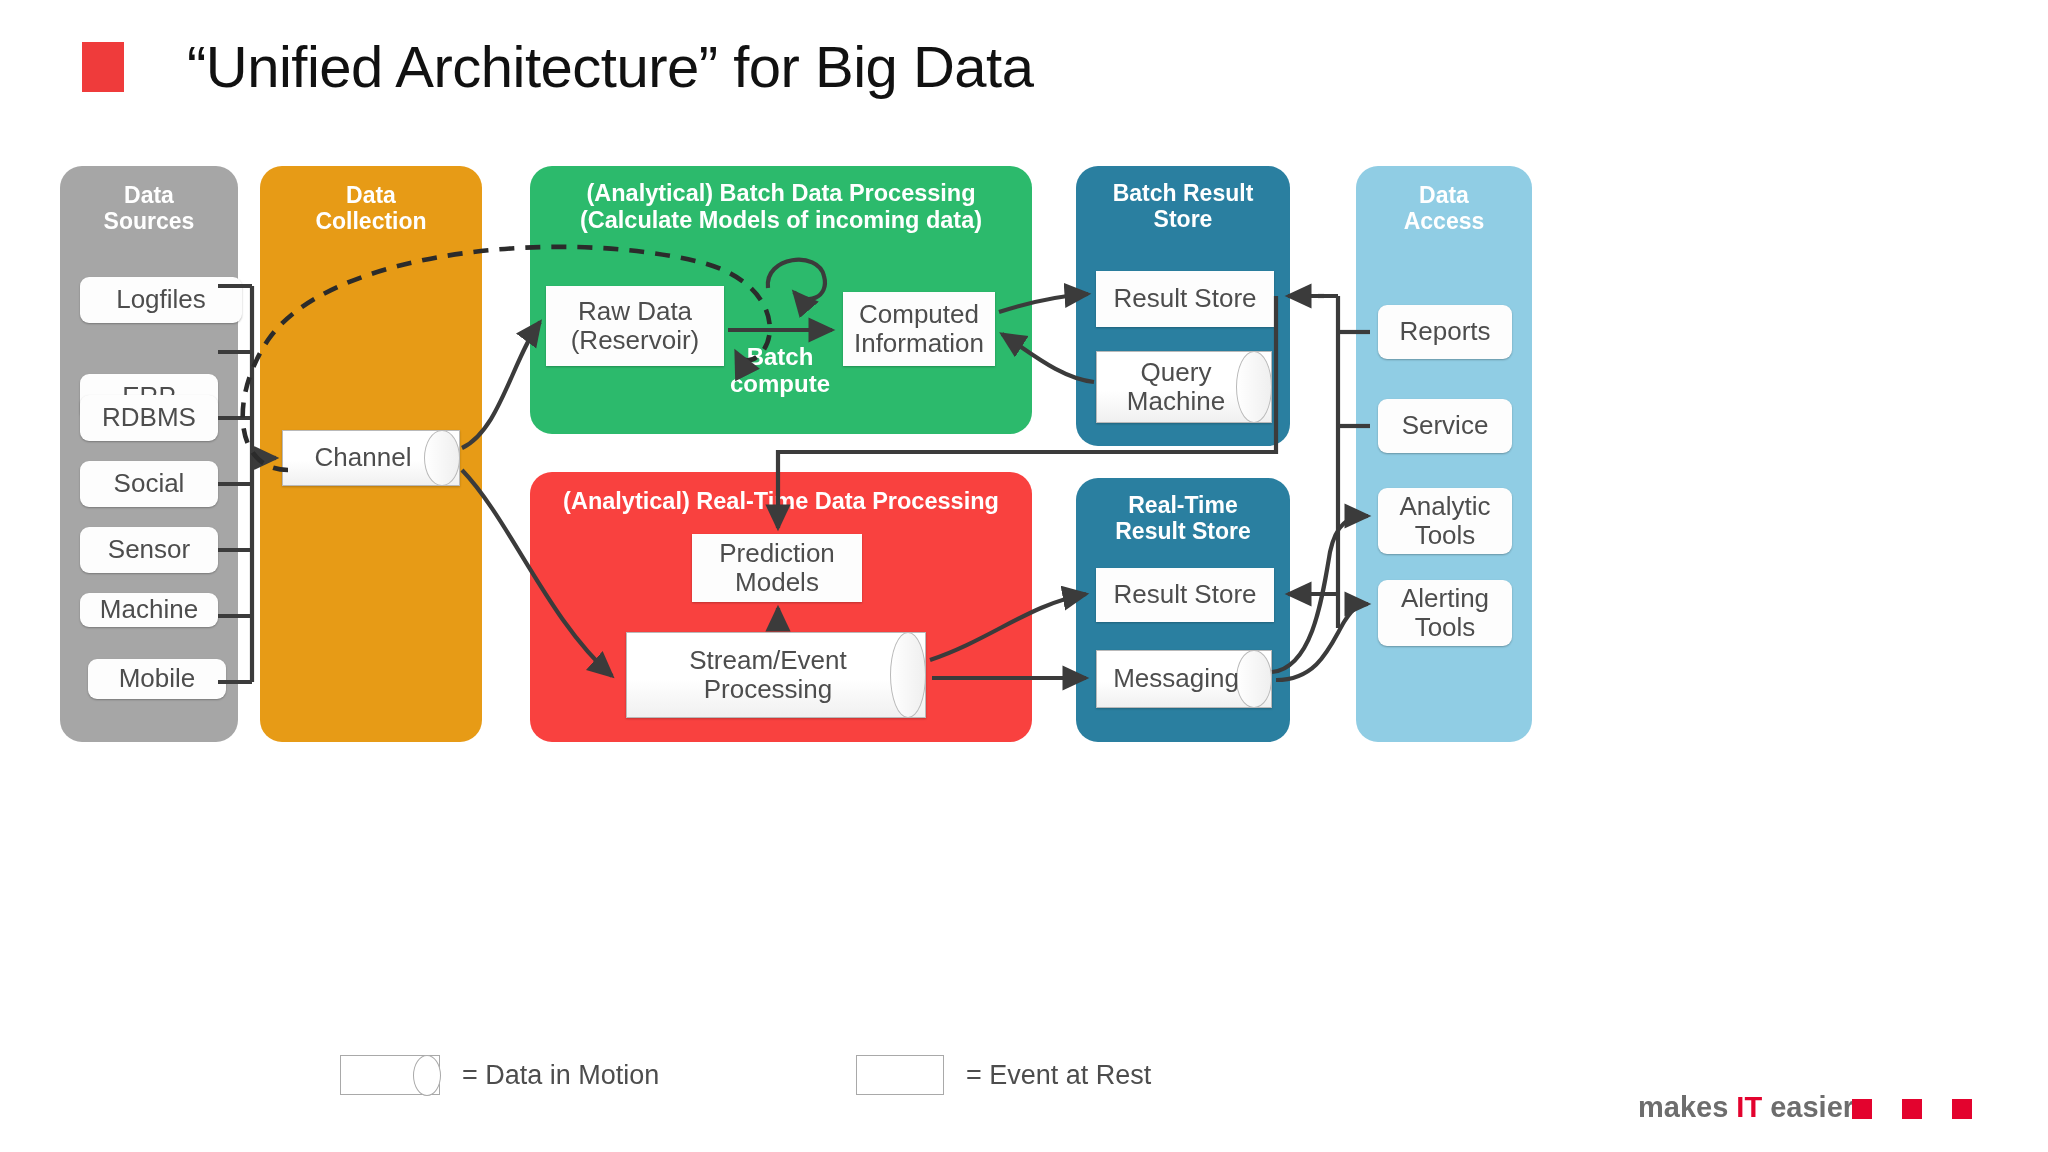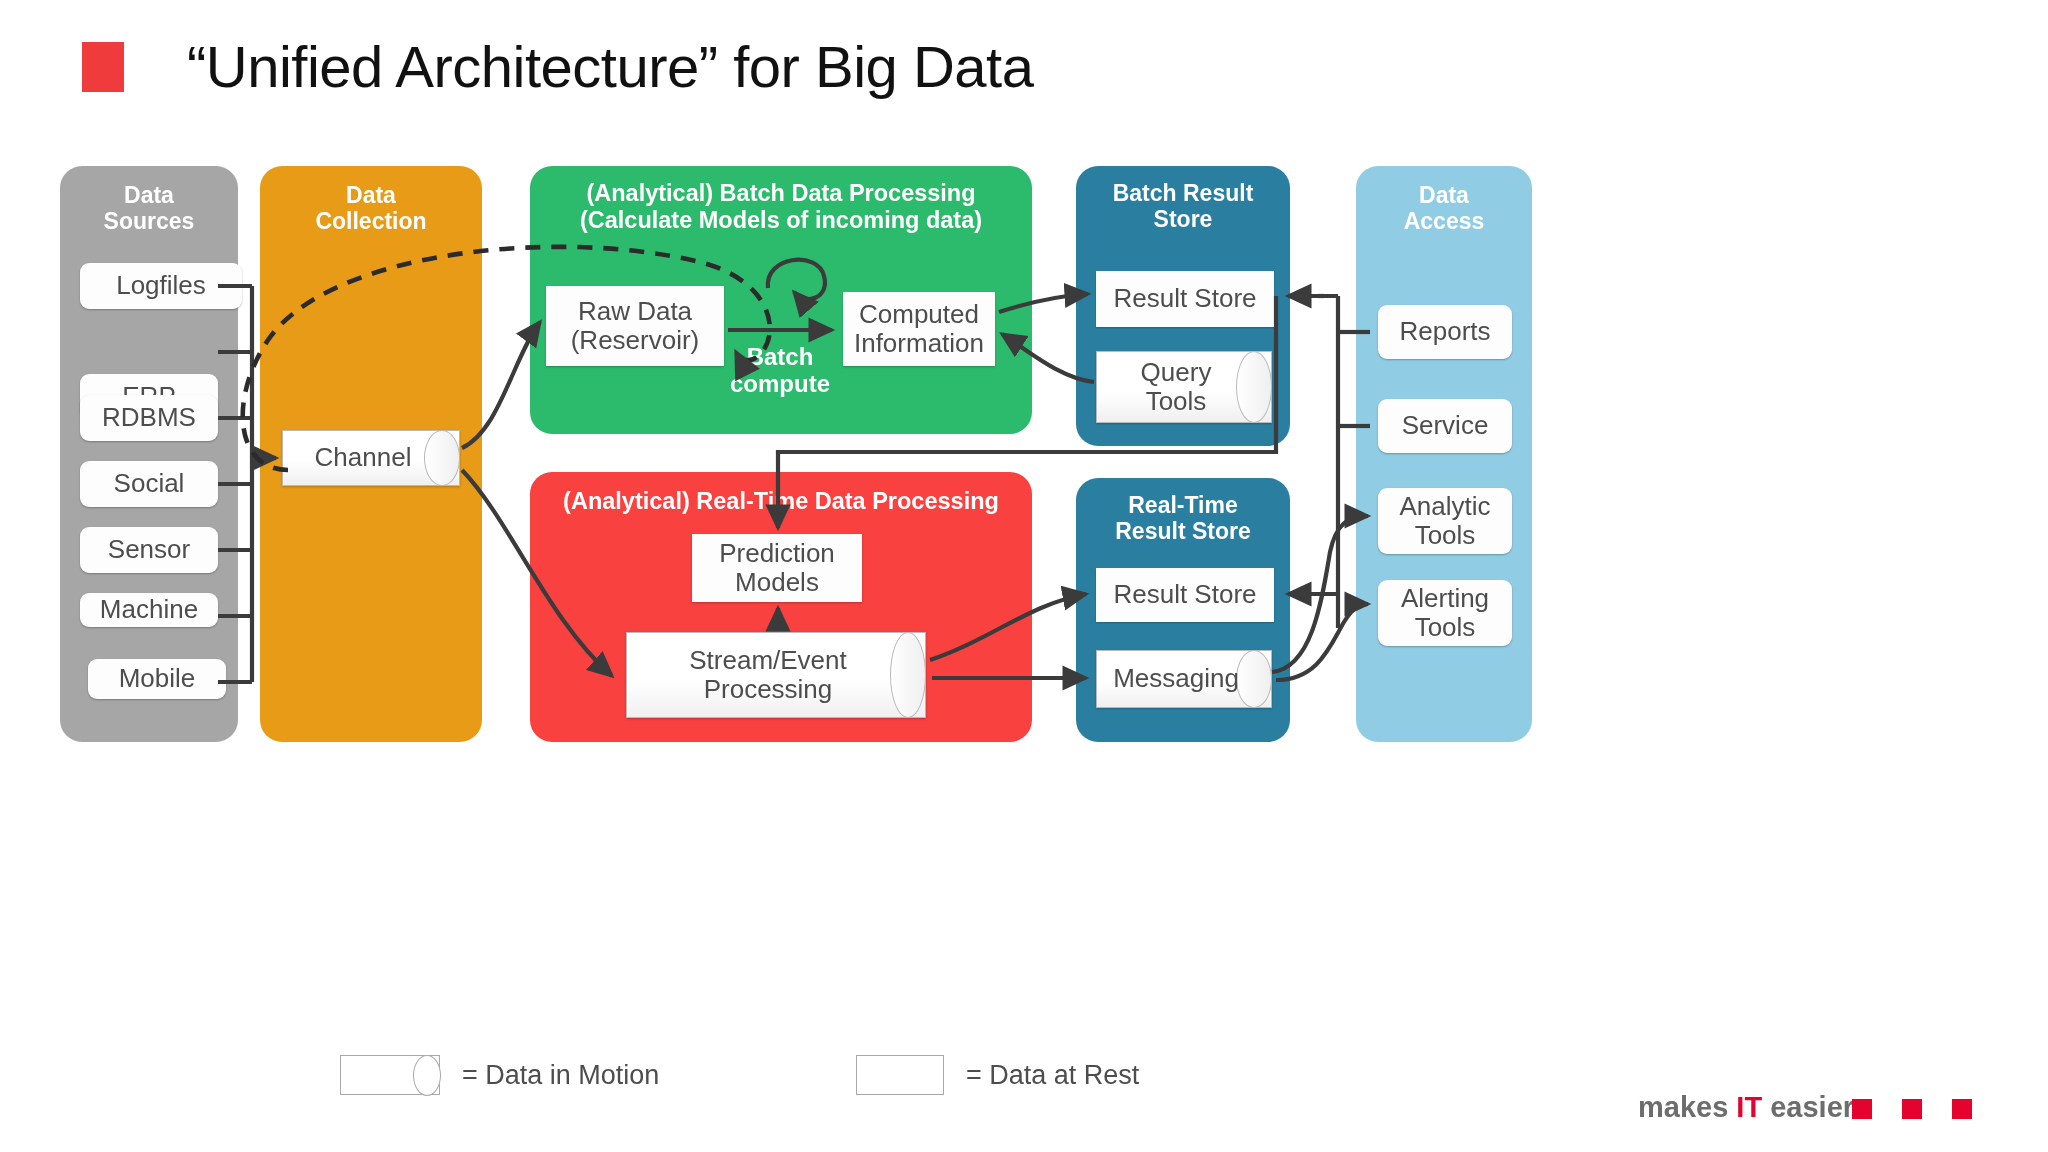--- a/index.html
+++ b/index.html
@@ -112,21 +112,21 @@
 
   <div id="title-bar">
     <div id="title-marker"></div>
     <div id="title-text">“Unified Architecture” for Big Data</div>
   </div>
 
   <div class="lane" id="lane-sources">
     <div class="lane-title">Data
 Sources</div>
   </div>
-  <div class="node pill" style="left:80px;  top:263px; width:162px; height:46px; font-size:26px;">Logfiles</div>
+  <div class="node pill" style="left:80px;  top:277px; width:162px; height:46px; font-size:26px;">Logfiles</div>
   <div class="node pill" style="left:80px;  top:329px; width:138px; height:46px; font-size:26px;margin-top:45px;">ERP</div>
   <div class="node pill" style="left:80px;  top:395px; width:138px; height:46px; font-size:26px;">RDBMS</div>
   <div class="node pill" style="left:80px;  top:461px; width:138px; height:46px; font-size:26px;">Social</div>
   <div class="node pill" style="left:80px;  top:527px; width:138px; height:46px; font-size:26px;">Sensor</div>
   <div class="node pill" style="left:80px;  top:593px; width:138px; height:34px; font-size:26px;">Machine</div>
   <div class="node pill" style="left:88px;  top:659px; width:138px; height:40px; font-size:26px;">Mobile</div>
 
   <div class="lane" id="lane-collection">
     <div class="lane-title">Data
 Collection</div>
@@ -156,21 +156,21 @@
 Processing</span>
   </div>
 
   <div class="lane" id="lane-batchstore">
     <div class="lane-title">Batch Result
 Store</div>
   </div>
   <div class="node rect" style="left:1096px; top:271px; width:178px; height:56px; font-size:26px;">Result Store</div>
   <div class="cyl" style="left:1096px; top:351px; width:176px; height:72px; font-size:26px;">
     <span>Query
-Tools</span>
+Machine</span>
   </div>
 
   <div class="lane" id="lane-rtstore">
     <div class="lane-title">Real-Time
 Result Store</div>
   </div>
   <div class="node rect" style="left:1096px; top:568px; width:178px; height:54px; font-size:26px;">Result Store</div>
   <div class="cyl" style="left:1096px; top:650px; width:176px; height:58px; font-size:26px;">
     <span>Messaging</span>
   </div>
@@ -246,21 +246,21 @@
     </g>
   </svg>
 
   <div id="legend">
     <div class="leg" style="left:0; top:0;">
       <div class="leg-cyl"></div>
       <div class="leg-txt">= Data in Motion</div>
     </div>
     <div class="leg" style="left:516px; top:0;">
       <div class="leg-rect"></div>
-      <div class="leg-txt">= Data at Rest</div>
+      <div class="leg-txt">= Event at Rest</div>
     </div>
   </div>
 
   <div id="logo">
     <div id="logo-tag"><span>makes </span><span class="it">IT</span><span> easier.</span></div>
     <div class="sq-dot" id="sq1"></div>
     <div class="sq-dot" id="sq2"></div>
     <div class="sq-dot" id="sq3"></div>
   </div>
 

